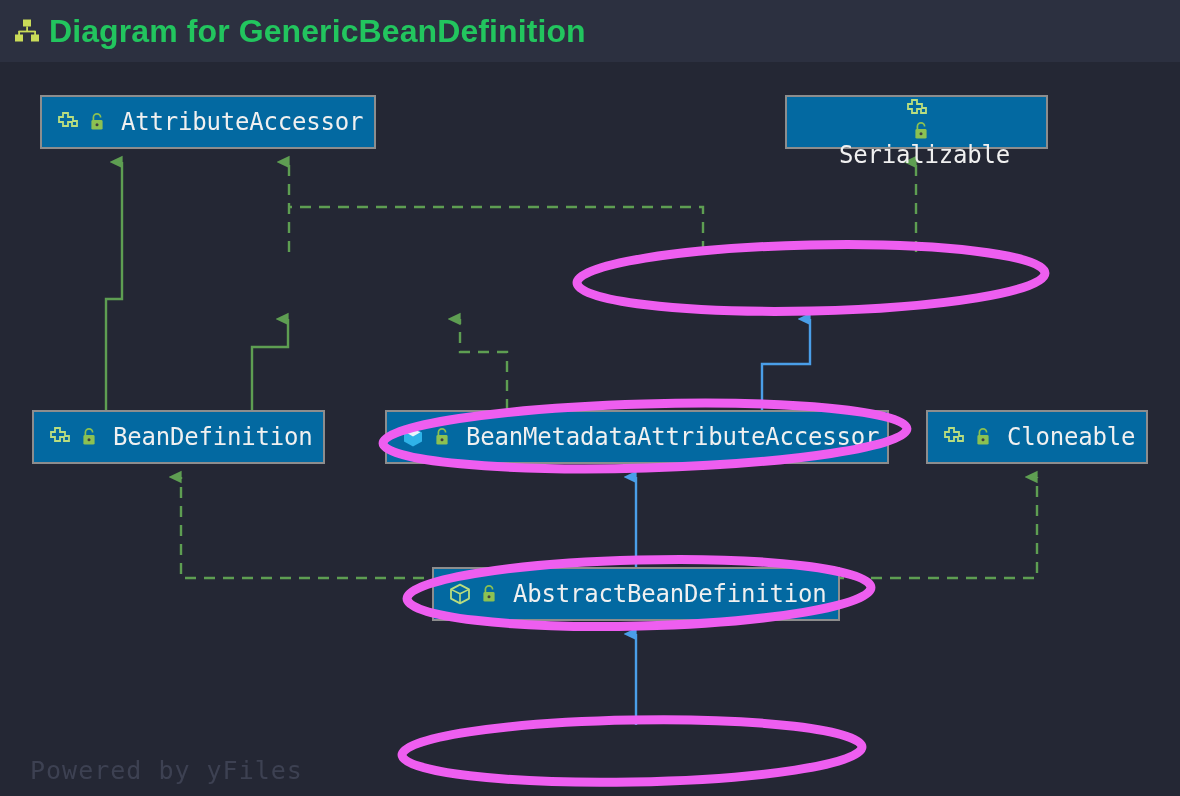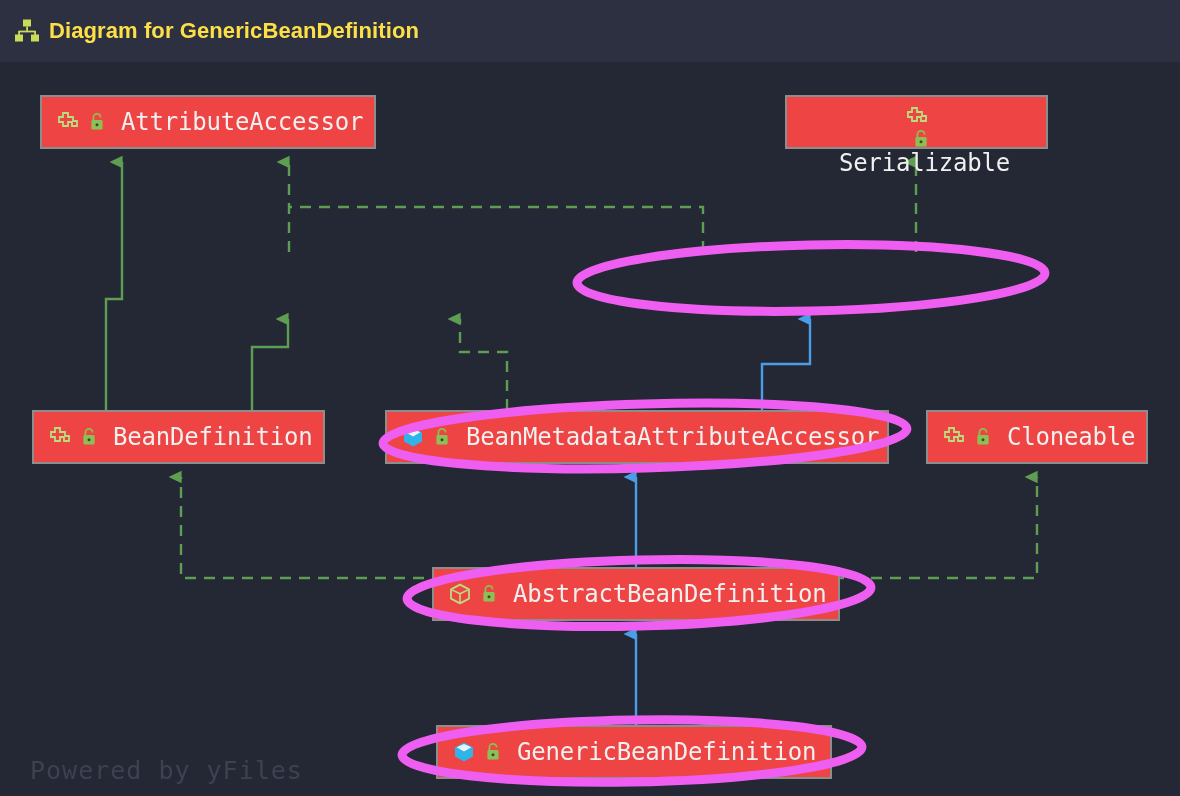--- a/index.html
+++ b/index.html
@@ -28,22 +28,22 @@
     padding-left: 14px;
     box-sizing: border-box;
   }
   #title-icon {
     width: 26px; height: 26px;
     margin-right: 9px;
     flex: 0 0 auto;
     display: block;
   }
   #title-text {
-    color: #fde047;
-    font-size: 22px;
+    color: #22c55e;
+    font-size: 32px;
     font-weight: bold;
     letter-spacing: 0.1px;
     white-space: nowrap;
   }
 
   
   #canvas {
     position: absolute;
     left: 0; top: 62px;
     width: 1180px;
@@ -59,25 +59,25 @@
     pointer-events: none;
   }
   #edge-layer { z-index: 1; }
   #node-layer { position: absolute; left:0; top:0; width:1180px; height:734px; z-index: 2;}
   #highlight-layer { z-index: 3; }
 
   
   .node {
     position: absolute;
     box-sizing: border-box;
-    background: #ef4444;
+    background: #0369a1;
     border: 2px solid #8d8d8d;
     display: flex;
     align-items: center;
-    padding: 8px 14px;
+    padding: 0 14px;
     height: 54px;
   }
   .node .type-icon {
     width: 24px; height: 24px;
     flex: 0 0 auto;
     display: block;
   }
   .node .lock-icon {
     width: 16px; height: 20px;
     margin-left: 9px;
@@ -228,32 +228,20 @@
         <path d="M7 3 h5 v4 h5 v4 h4 v5 h-5 v-4 h-4 v4 h-5 v-4 h-4 v-5 h4 z" fill="none" stroke="#b9dd7f" stroke-width="1.8"></path>
       </svg>
       <svg class="lock-icon" viewBox="0 0 16 20">
         <path d="M4.4 8 V5.4 a3.6 3.6 0 0 1 7.2 0" fill="none" stroke="#8cc152" stroke-width="1.7"></path>
         <rect x="2.4" y="8" width="11.2" height="9.6" rx="1.4" fill="#8cc152"></rect>
         <circle cx="8" cy="12.8" r="1.5" fill="#3f4042"></circle>
       </svg>
       <span class="node-label">Cloneable</span>
     </div>
 
-    <div class="node" style="left:436px; top:663px; width:396px;">
-      <svg class="type-icon" viewBox="0 0 24 24">
-        <path d="M12 2.6 L21 7.4 V16.6 L12 21.4 L3 16.6 V7.4 Z" fill="#2fb3e8"></path>
-        <path d="M12 11.4 L19.4 7.2 L12 4.0 L4.6 7.2 Z" fill="#e8f4fb"></path>
-      </svg>
-      <svg class="lock-icon" viewBox="0 0 16 20">
-        <path d="M4.4 8 V5.4 a3.6 3.6 0 0 1 7.2 0" fill="none" stroke="#8cc152" stroke-width="1.7"></path>
-        <rect x="2.4" y="8" width="11.2" height="9.6" rx="1.4" fill="#8cc152"></rect>
-        <circle cx="8" cy="12.8" r="1.5" fill="#3f4042"></circle>
-      </svg>
-      <span class="node-label">GenericBeanDefinition</span>
-    </div>
   </div>
 
   <svg id="highlight-layer" viewBox="0 0 1180 734">
     <ellipse cx="811" cy="216" rx="234" ry="33" fill="none" stroke="#ee5ef0" stroke-width="9" transform="rotate(-1.2 811 216)"></ellipse>
     <ellipse cx="645" cy="374" rx="262" ry="32" fill="none" stroke="#ee5ef0" stroke-width="9" transform="rotate(-1.6 645 374)"></ellipse>
     <ellipse cx="639" cy="531" rx="232" ry="33" fill="none" stroke="#ee5ef0" stroke-width="9" transform="rotate(-1.4 639 531)"></ellipse>
     <ellipse cx="632" cy="689" rx="230" ry="31" fill="none" stroke="#ee5ef0" stroke-width="9" transform="rotate(-1.0 632 689)"></ellipse>
   </svg>
 
   <div id="watermark">Powered by yFiles</div>

